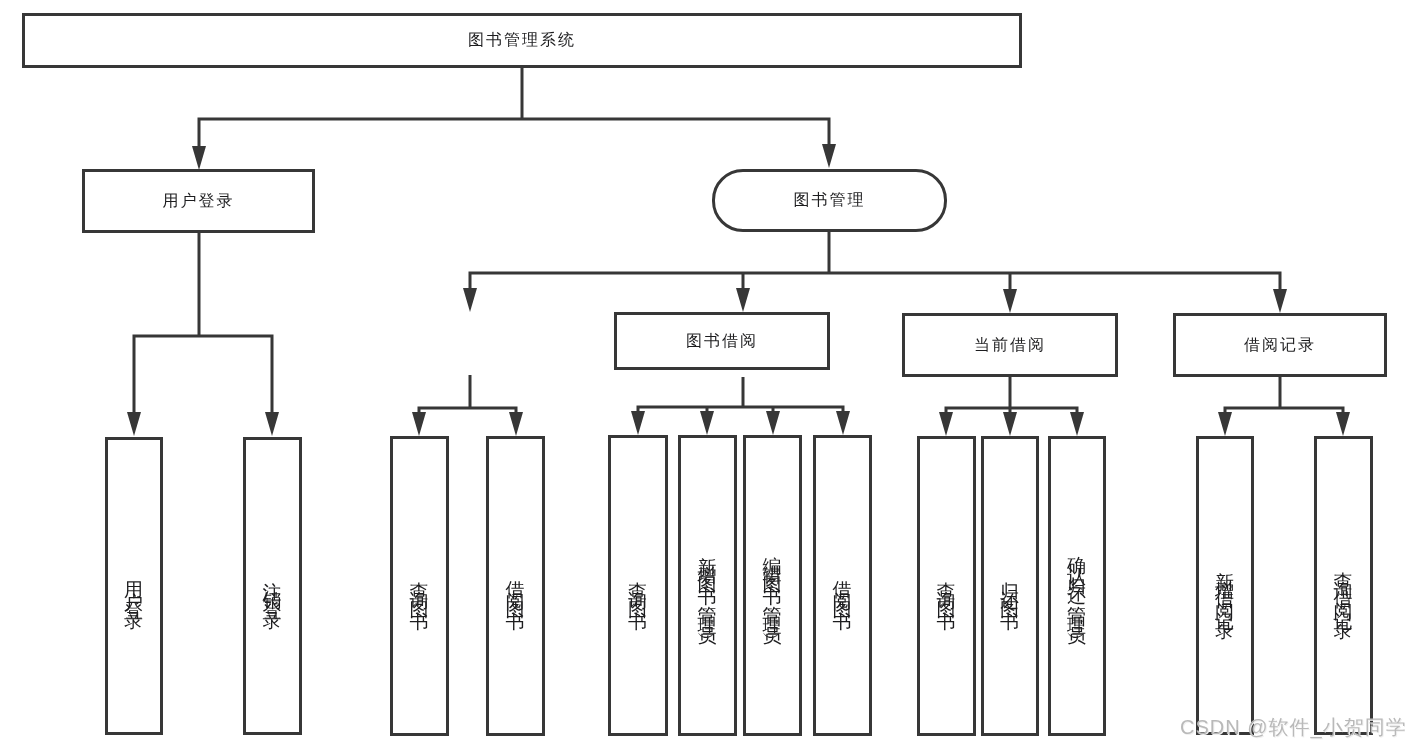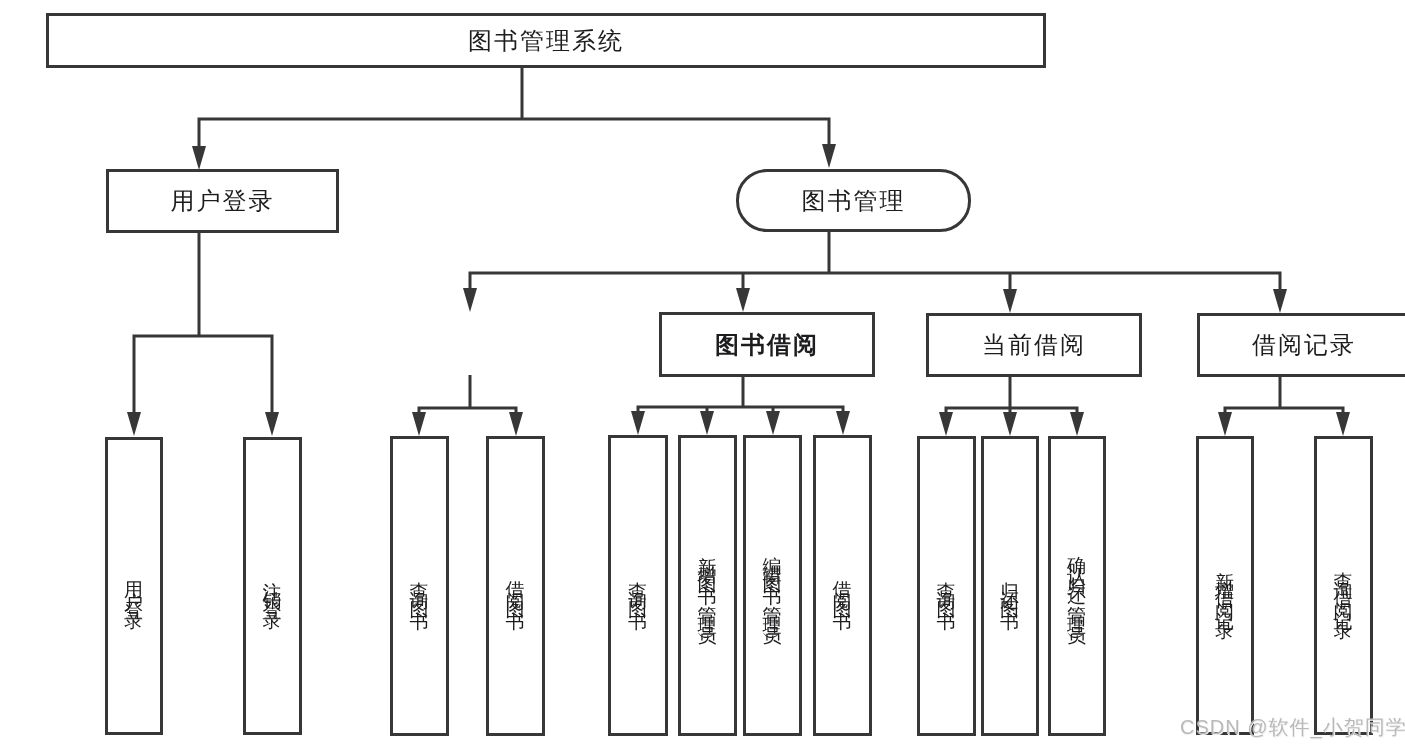--- a/index.html
+++ b/index.html
@@ -27,23 +27,22 @@
     position: absolute;
     background: #ffffff;
     border: 3px solid #373737;
     box-sizing: border-box;
     display: flex;
     align-items: center;
     justify-content: center;
     color: #1d1d1f;
   }
   .hbox {
-    font-size: 24px;
+    font-size: 16px;
     letter-spacing: 2px;
-    margin-left: 24px;
   }
   .vbox {
     writing-mode: vertical-rl;
     text-orientation: mixed;
     font-size: 19px;
     letter-spacing: 10px;
     line-height: 1;
   }
   .vbox .lbl {
     display: block;
@@ -114,21 +113,21 @@
     <span class="lbl">图书管理系统</span>
   </div>
 
   <div class="box hbox" style="left:82px; top:169px; width:233px; height:64px;">
     <span class="lbl">用户登录</span>
   </div>
   <div class="box hbox" style="left:712px; top:169px; width:235px; height:63px;border-radius:31px;">
     <span class="lbl">图书管理</span>
   </div>
 
-  <div class="box hbox" style="left:635px; top:312px; width:216px; height:65px;font-weight:bold;">
+  <div class="box hbox" style="left:614px; top:312px; width:216px; height:58px;">
     <span class="lbl">图书借阅</span>
   </div>
   <div class="box hbox" style="left:902px; top:313px; width:216px; height:64px;">
     <span class="lbl">当前借阅</span>
   </div>
   <div class="box hbox" style="left:1173px; top:313px; width:214px; height:64px;">
     <span class="lbl">借阅记录</span>
   </div>
 
   <div class="box vbox" style="left:105px; top:437px; width:58px; height:298px;">

